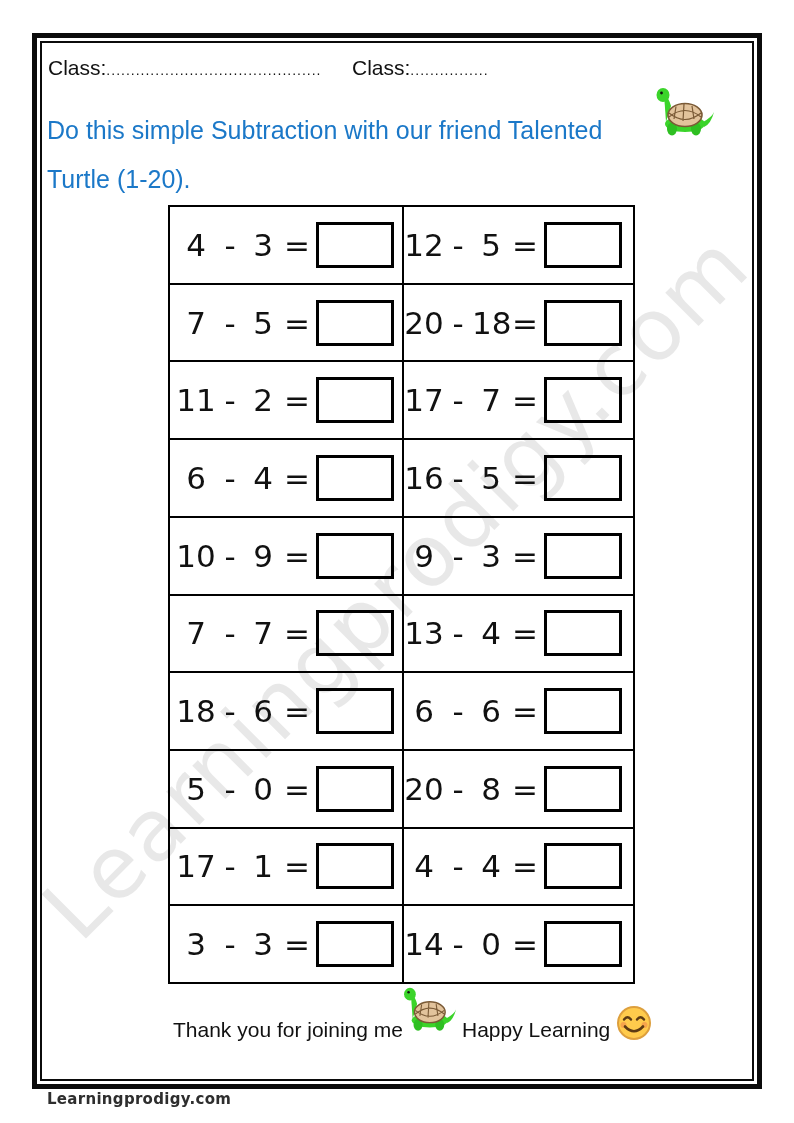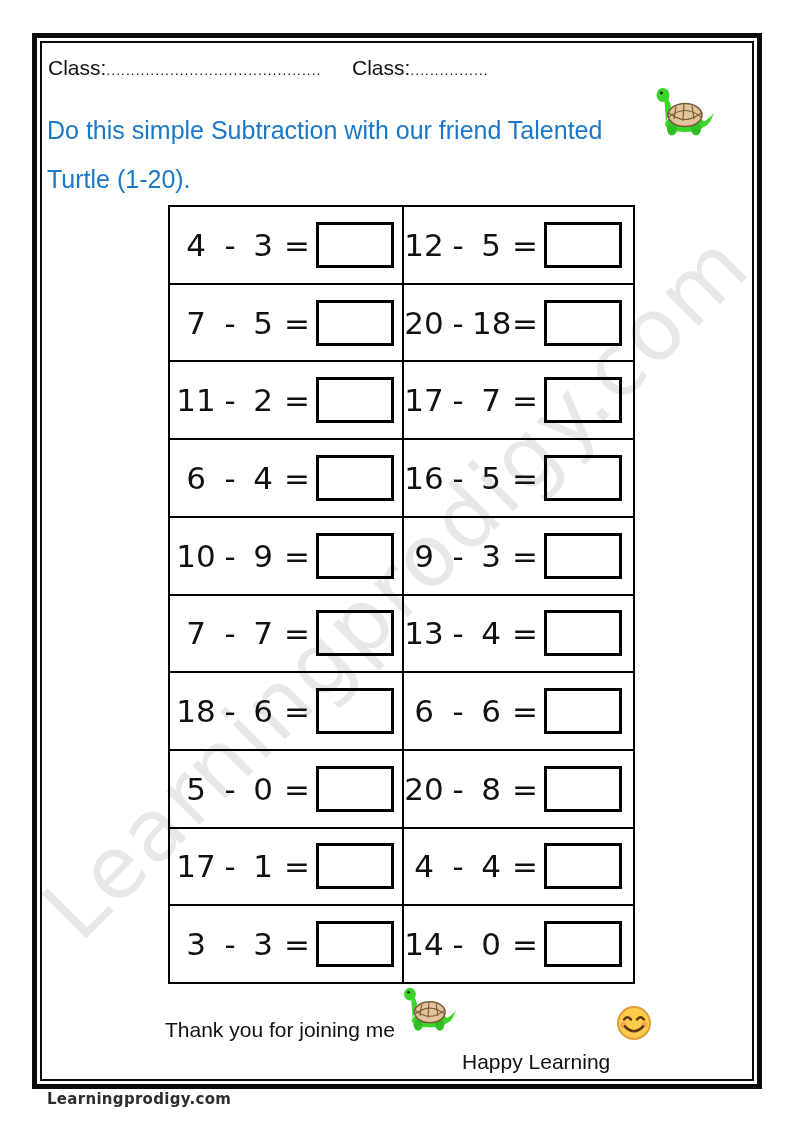--- a/index.html
+++ b/index.html
@@ -34,23 +34,23 @@
   .pcell.left{width:232px;padding-left:6px;}
   .pcell.right{flex:1;border-left:2px solid #000;}
   .eq{display:flex;align-items:center;font-size:31px;font-family:"DejaVu Sans",sans-serif;}
   .eq .n1{width:40px;text-align:center;}
   .eq .op{width:28px;text-align:center;}
   .eq .n2{width:38px;text-align:center;}
   .eq .eqs{width:30px;text-align:center;}
   .abox{width:78px;height:46px;border:3px solid #000;box-sizing:border-box;margin-left:4px;
         background:transparent;}
   
-  .f-thanks{position:absolute;left:165px;top:1018px;font-size:21px;white-space:nowrap;}
+  .f-thanks{position:absolute;left:173px;top:1018px;font-size:21px;white-space:nowrap;}
   .f-turtle{position:absolute;left:398px;top:986px;width:60px;height:47px;}
-  .f-happy{position:absolute;left:462px;top:1018px;font-size:21px;white-space:nowrap;margin-top:32px;}
+  .f-happy{position:absolute;left:462px;top:1018px;font-size:21px;white-space:nowrap;}
   .f-smiley{position:absolute;left:616px;top:1005px;width:36px;height:36px;}
   .site{position:absolute;left:47px;top:1090px;font-size:15px;font-weight:bold;
         letter-spacing:0.3px;color:#2e2e2e;font-family:"DejaVu Sans",sans-serif;}
 </style>
 </head>
 <body>
 
 <div class="page">
 
   <div class="watermark">Learningprodigy.com</div>

